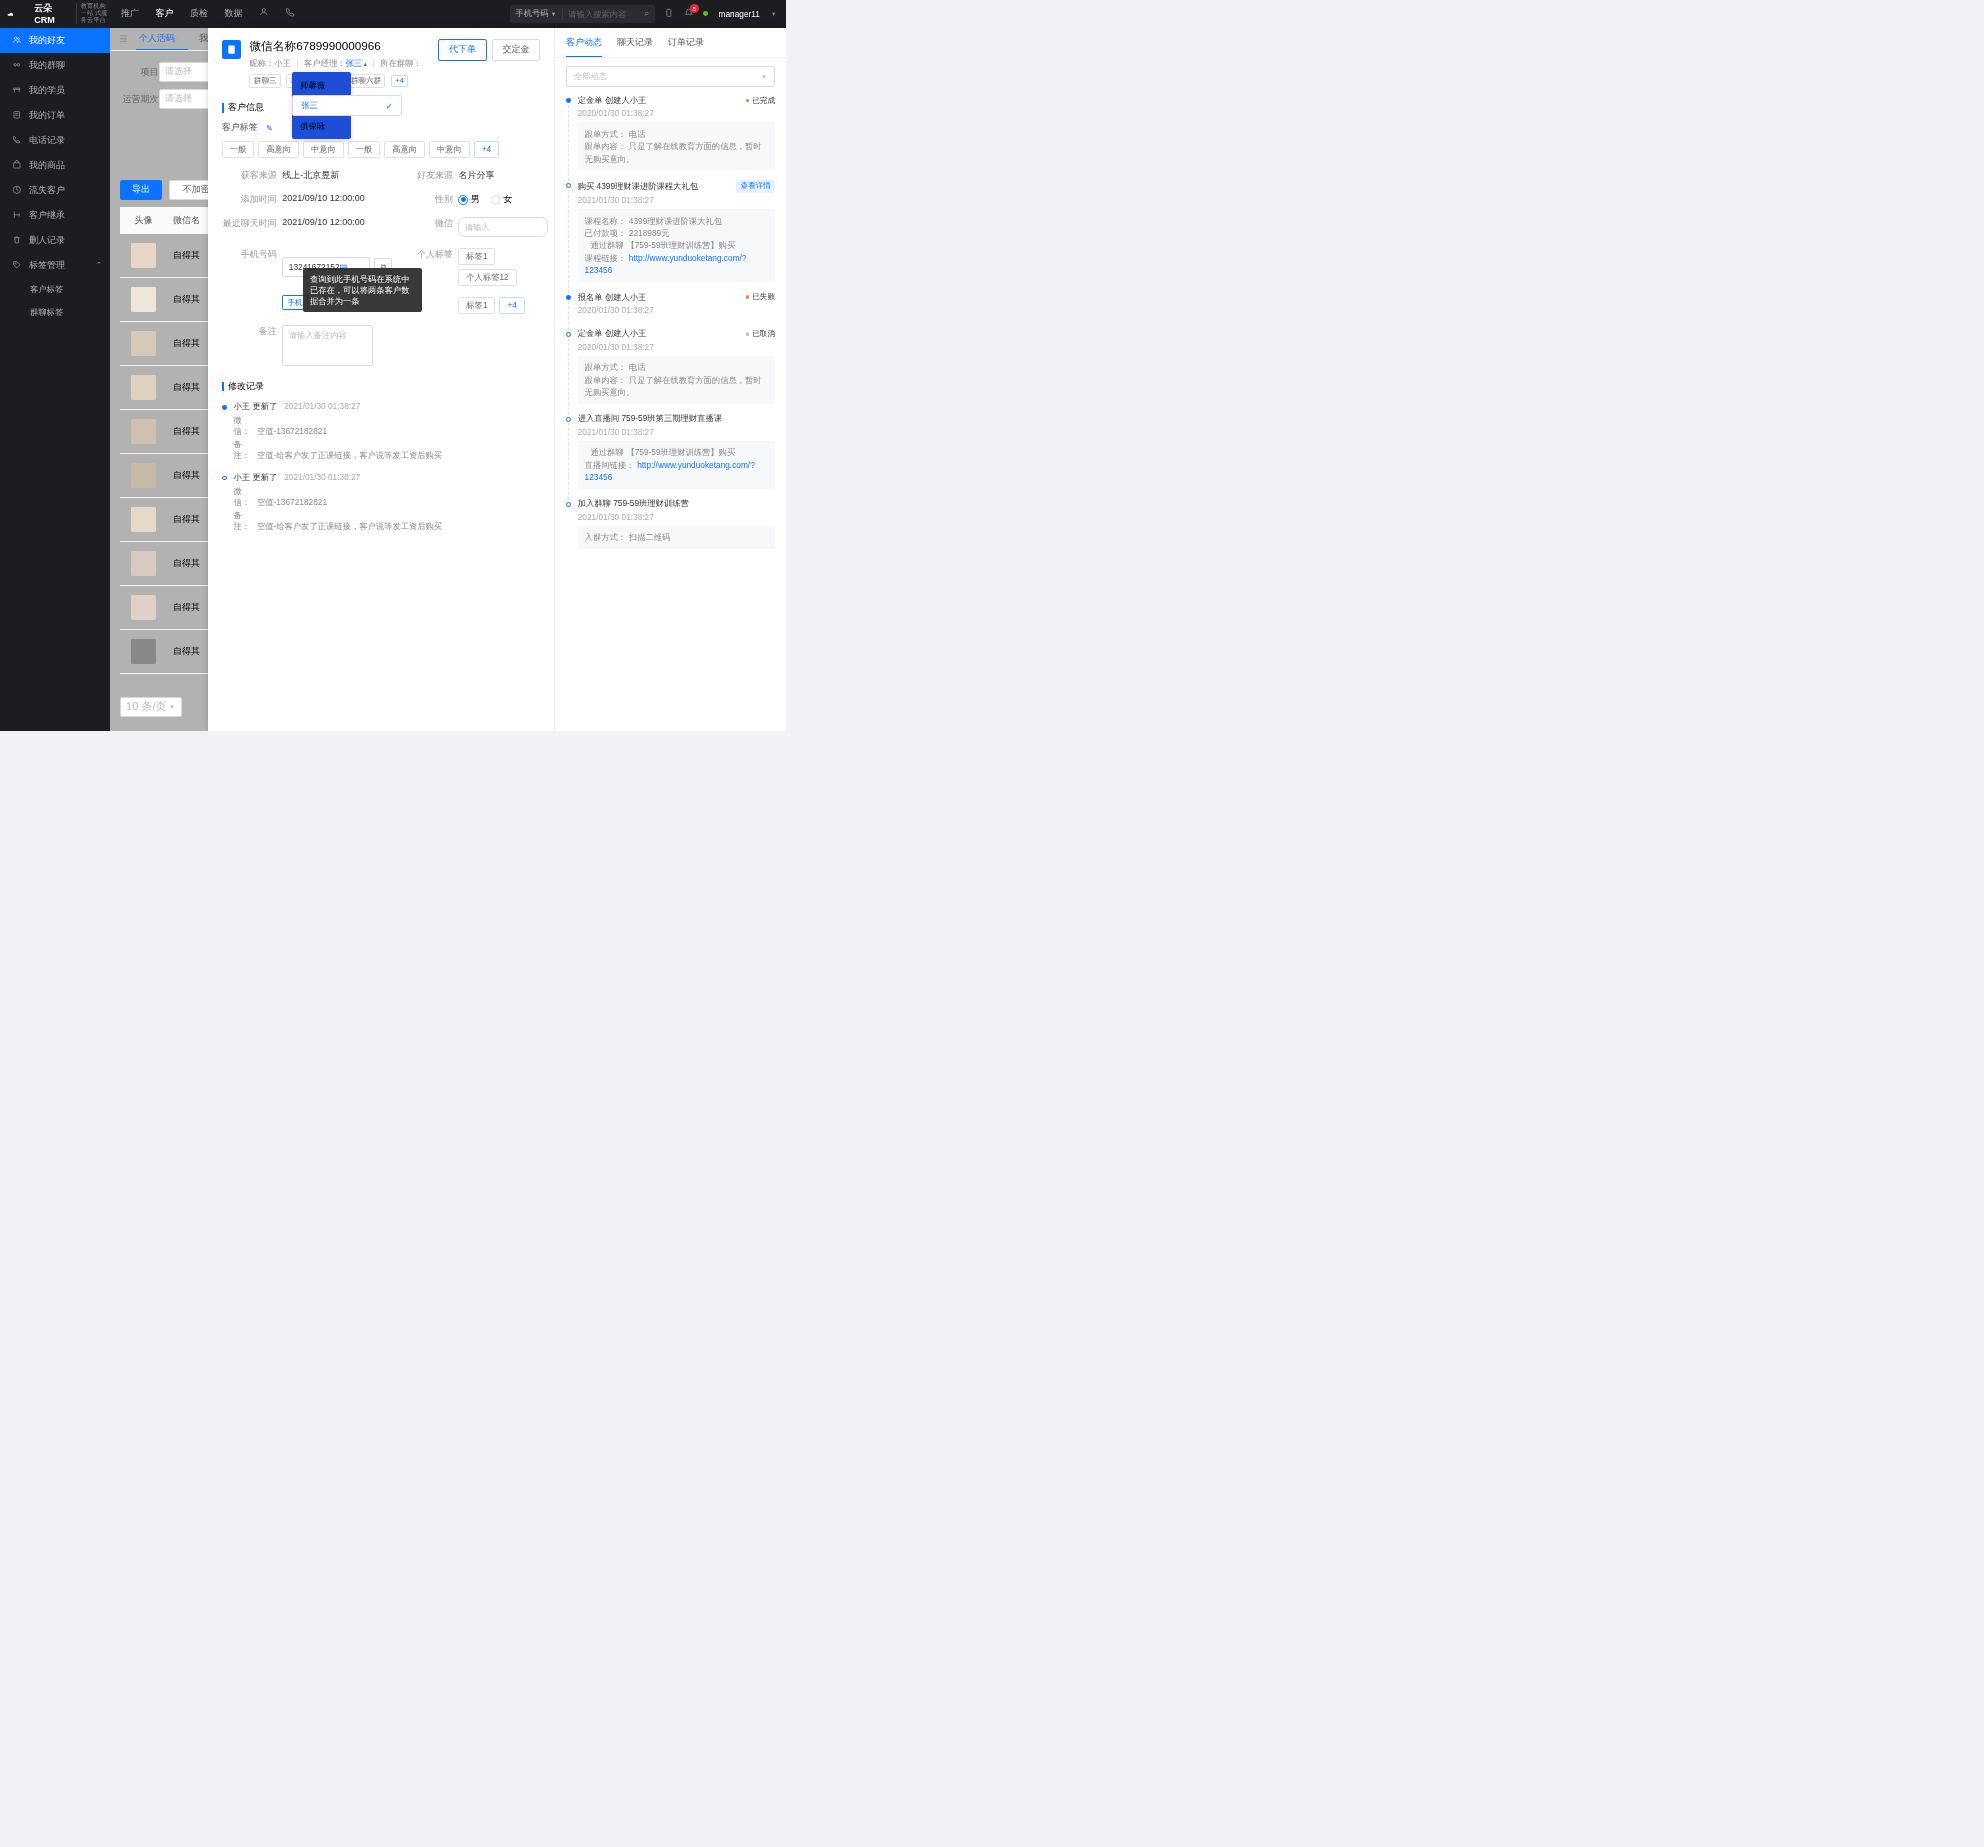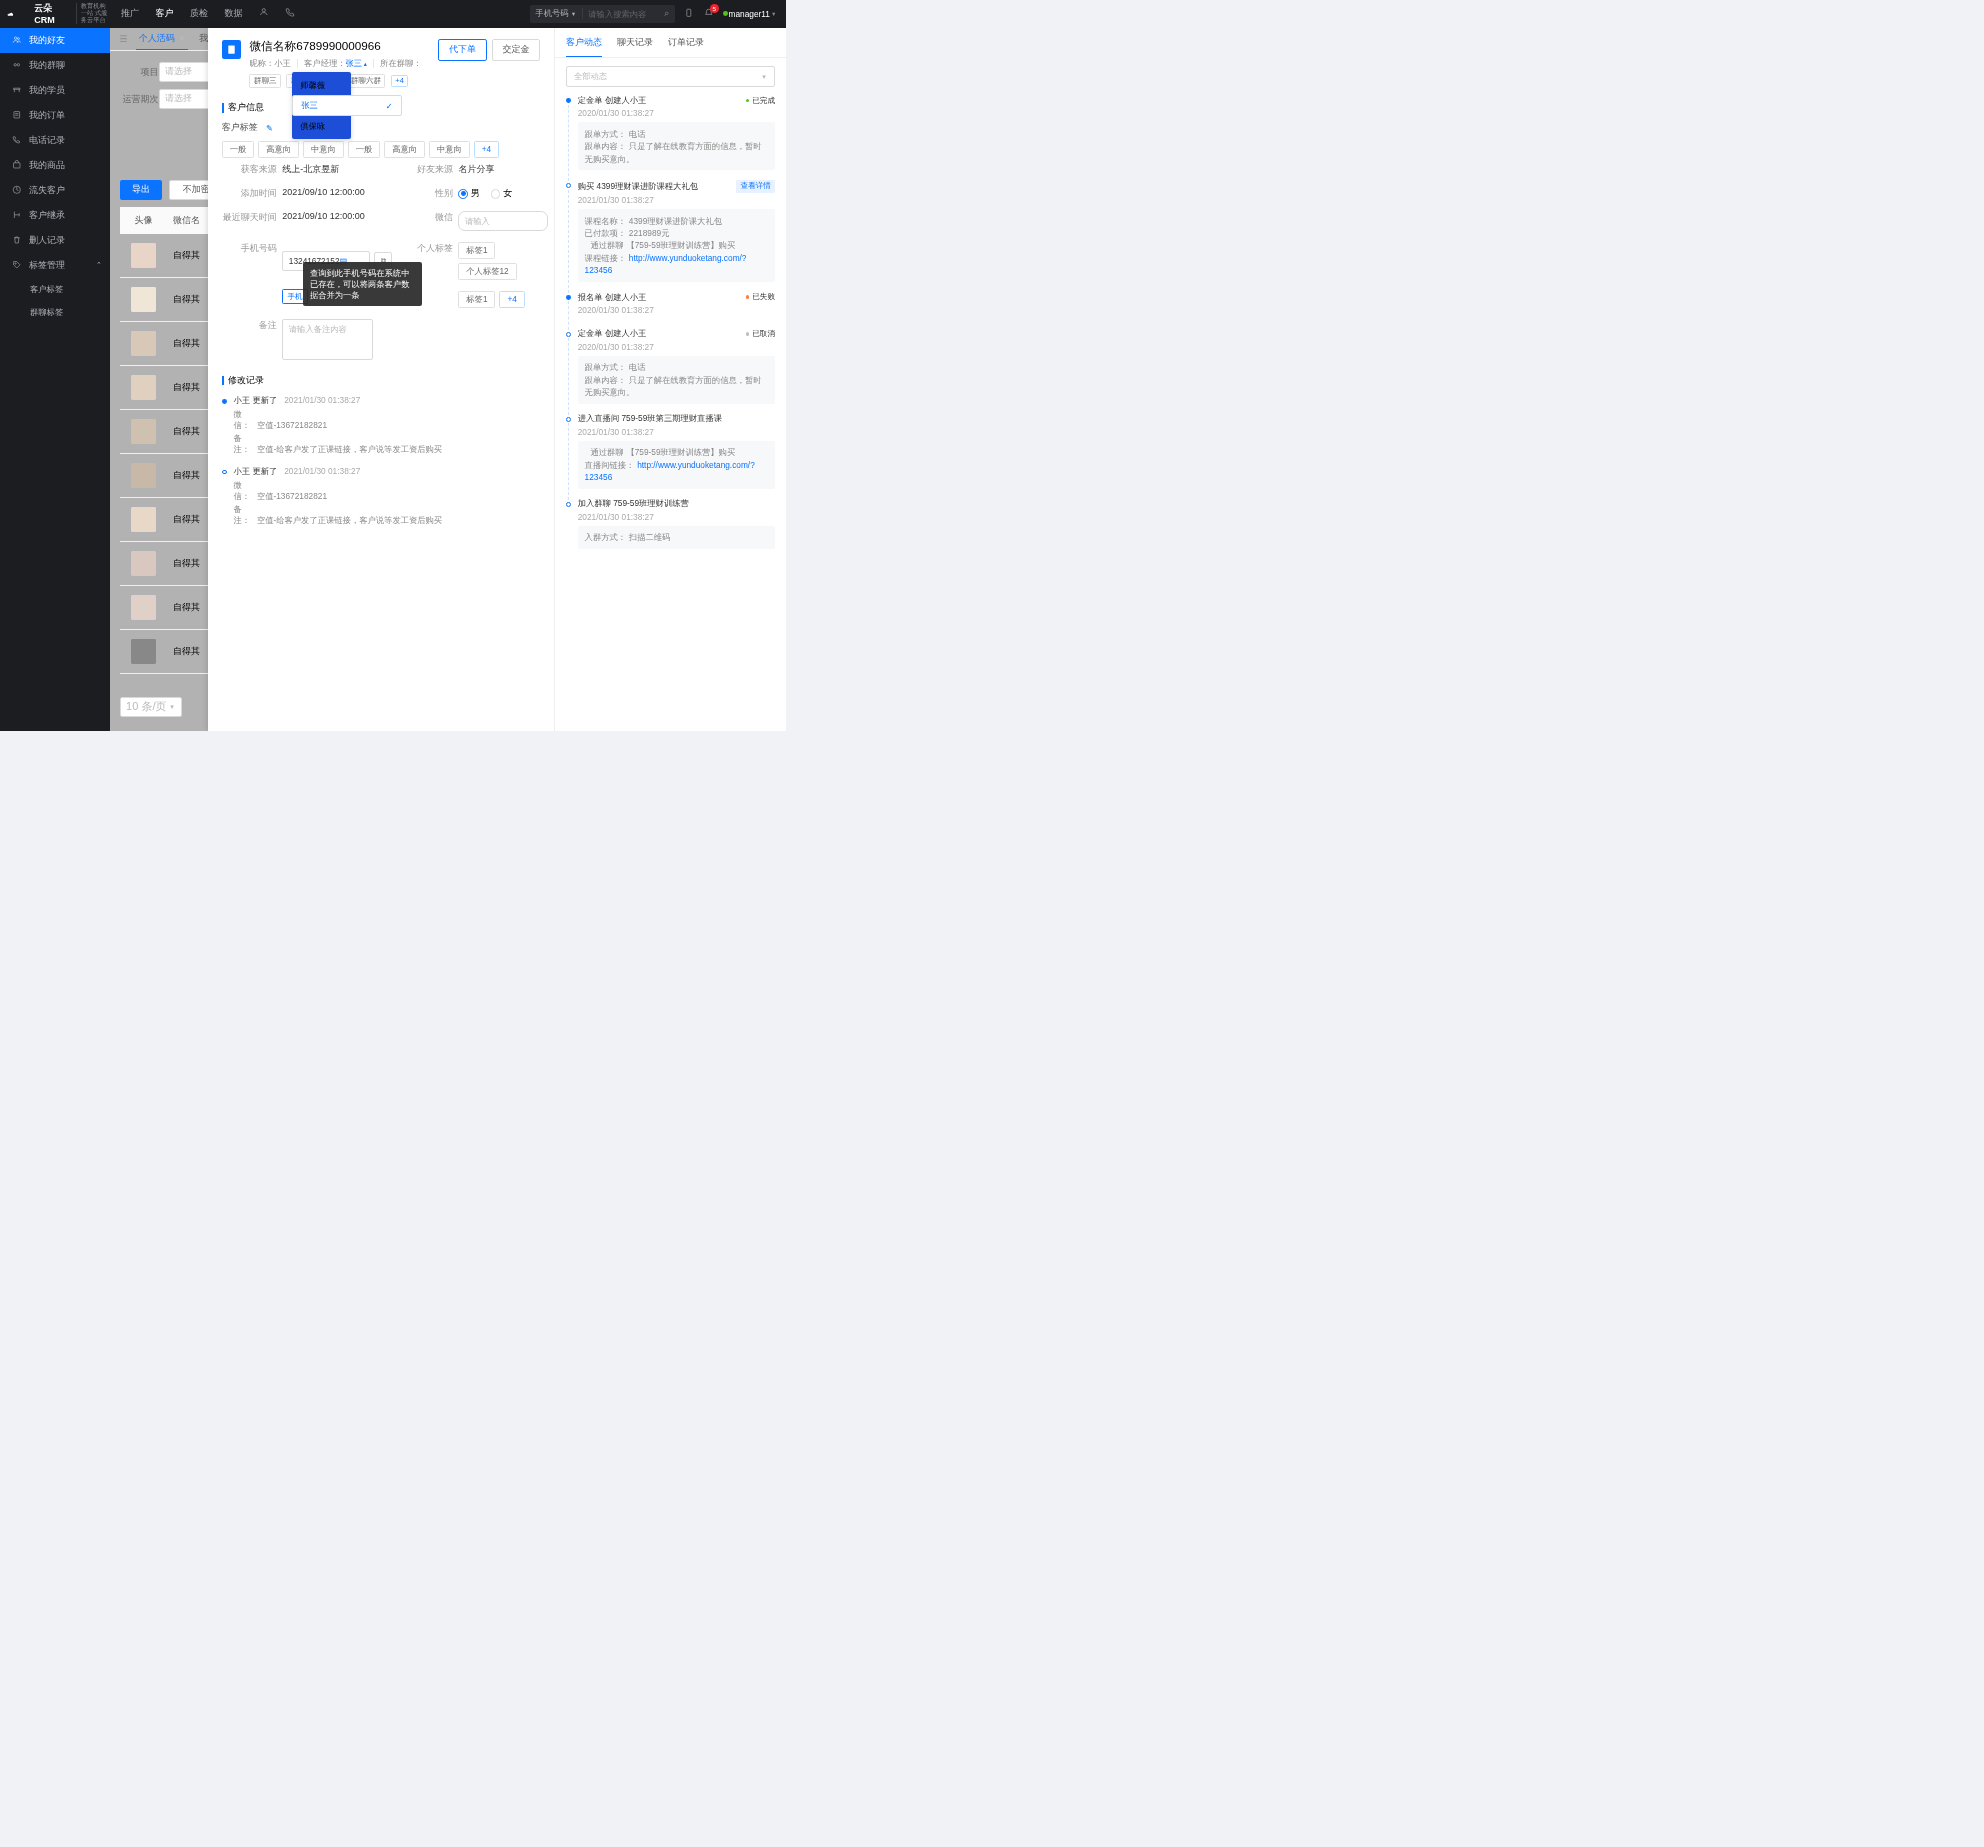--- a/index.html
+++ b/index.html
@@ -12,21 +12,21 @@
 .topnav span{cursor:pointer}
 .topnav .active{color:#fff}
 .top-right{margin-left:auto;display:flex;align-items:center;gap:9.6px;padding-right:9.6px}
 .search-box{display:flex;align-items:center;background:#2b2c31;border-radius:2.1px;height:18px}
 .search-sel{padding:0 5.5px;font-size:8.3px;border-right:0.7px solid #3a3b40;color:#aeb1b7}
 .search-inp{background:transparent;border:none;outline:none;color:#fff;padding:0 5.5px;width:76px;font-size:8.3px}
 .search-inp::placeholder{color:#60636a}
 .search-ic{padding:0 5.5px;color:#8a8d94}
 .badge-wrap{position:relative}
 .badge{position:absolute;top:-4.1px;right:-5.5px;background:#f5222d;color:#fff;border-radius:4.8px;font-size:6.2px;padding:0 2.8px;line-height:9px}
-.user{display:flex;align-items:center;gap:1px;font-size:8.3px;color:#fff}
+.user{display:flex;align-items:center;gap:11px;font-size:8.3px;color:#fff}
 .user-dot{width:4.8px;height:4.8px;background:#52c41a;border-radius:50%}
 .sidebar{position:absolute;top:27.6px;left:0;width:110px;bottom:0;background:#1c1d21;color:#aeb1b7;font-size:9px}
 .side-item{height:25px;display:flex;align-items:center;padding-left:12.4px;gap:6.9px;cursor:pointer}
 .side-item.active{background:#0a73ff;color:#fff}
 .side-sub{padding-left:30px;height:23.4px;line-height:23.4px;font-size:8.3px;cursor:pointer}
 .side-ic{width:9.6px;height:9.6px;stroke:currentColor;fill:none;stroke-width:1.5}
 .chev{margin-left:auto;margin-right:8.3px;font-size:6.9px}
 .main-bg{position:absolute;left:110px;top:27.6px;right:0;bottom:0;background:#fff}
 .main-bg::before{content:'';position:absolute;inset:0;background:rgba(0,0,0,0.3)}
 .toolbar{position:absolute;top:0;left:0;right:0;height:23.4px;display:flex;align-items:center;gap:8.3px;padding-left:9.6px;border-bottom:0.7px solid #eee;font-size:9px}
@@ -64,21 +64,21 @@
 .dh-btns{margin-left:auto;display:flex;gap:5.5px}
 .obtn{height:22px;padding:0 9.6px;border-radius:2.1px;font-size:9px;display:flex;align-items:center;cursor:pointer}
 .obtn-o{border:0.7px solid #0a73ff;color:#0a73ff}
 .obtn-d{border:0.7px solid #d9d9d9;color:#555}
 .sec-ttl{font-size:9px;font-weight:500;margin:13.8px 0 6.9px;display:flex;align-items:center;gap:4.1px}
 .sec-ttl::before{content:'';width:2.1px;height:9.6px;background:#0a73ff}
 .tags-row{display:flex;align-items:center;gap:8.3px;font-size:9px;color:#555;margin-bottom:6.9px}
 .edit-ic{color:#0a73ff;cursor:pointer;font-size:8.3px}
 .tag{border:0.7px solid #e0e0e0;border-radius:1.4px;padding:2.1px 6.9px;font-size:8.3px;color:#666;display:inline-block}
 .tag.more{color:#0a73ff;border-color:#bae0ff}
-.info-grid{display:grid;grid-template-columns:55px 1fr 55px 1fr;row-gap:11px;column-gap:5.5px;font-size:9px;margin-top:5px}
+.info-grid{display:grid;grid-template-columns:55px 1fr 55px 1fr;row-gap:11px;column-gap:5.5px;font-size:9px;margin-top:11px}
 .info-lbl{color:#999;text-align:right}
 .info-val{color:#333}
 .radios{display:flex;gap:11px;align-items:center}
 .radio{display:flex;align-items:center;gap:2.8px}
 .rad-c{width:9.6px;height:9.6px;border:0.7px solid #d9d9d9;border-radius:50%;display:flex;align-items:center;justify-content:center}
 .rad-c.on{border-color:#0a73ff}
 .rad-c.on::after{content:'';width:4.8px;height:4.8px;background:#0a73ff;border-radius:50%}
 .inp{border:0.7px solid #d9d9d9;border-radius:7px;height:19.3px;padding:0 5.5px;font-size:8.3px;width:90px}
 .inp::placeholder{color:#bbb}
 .phone-wrap{position:relative;display:flex;align-items:center;gap:4.1px}

